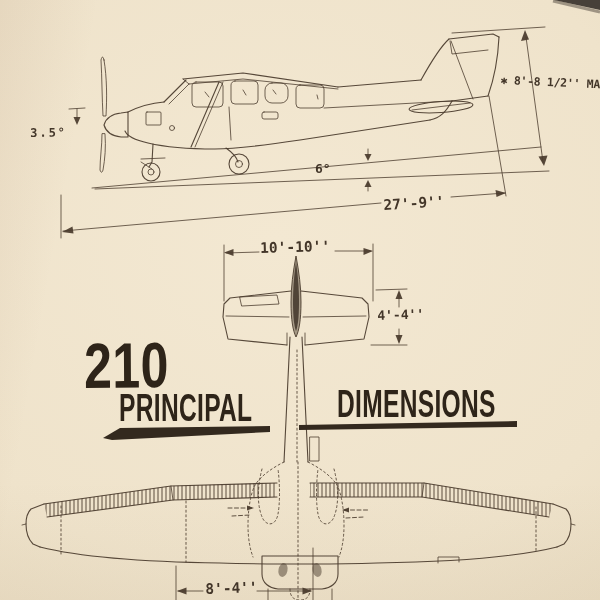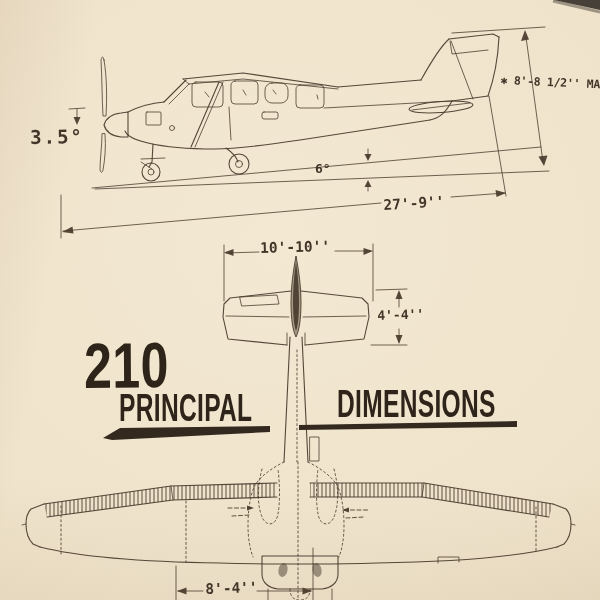--- a/index.html
+++ b/index.html
@@ -217,21 +217,21 @@
 
   <polygon points="103,438 120,428 270,426 270,432 112,440" fill="#33291e"></polygon>
   <polygon points="299,430 299,425 517,421 517,427" fill="#33291e"></polygon>
 
   <g>
     <polygon points="554,0 600,0 600,10" fill="#474039"></polygon>
     <path d="M553,1 L600,12" stroke="rgba(60,52,44,.45)" stroke-width="3" fill="none"></path>
   </g>
 </svg>
 
-<div class="dim-label" style="left:30px;top:126px;font-size:19px;letter-spacing:2px;transform:rotate(-1deg);text-align:center;">3.5°</div>
+<div class="dim-label" style="left:30px;top:126px;font-size:12px;letter-spacing:2px;transform:rotate(-1deg);text-align:center;">3.5°</div>
 
 <div class="dim-label" style="left:501px;top:73px;font-size:11.5px;letter-spacing:-0.3px;transform:rotate(2.5deg);">✱ 8'-8 1/2'' MAX.</div>
 
 <div class="dim-label" style="left:315px;top:161px;font-size:13px;">6°</div>
 
 <div class="dim-label" style="left:383px;top:197px;font-size:14.5px;transform:rotate(-3.5deg);">27'-9''</div>
 
 <div class="dim-label" style="left:260px;top:240px;font-size:14.5px;transform:rotate(-1.5deg);">10'-10''</div>
 
 <div class="dim-label" style="left:377px;top:308px;font-size:13px;transform:rotate(-2deg);">4'-4''</div>

